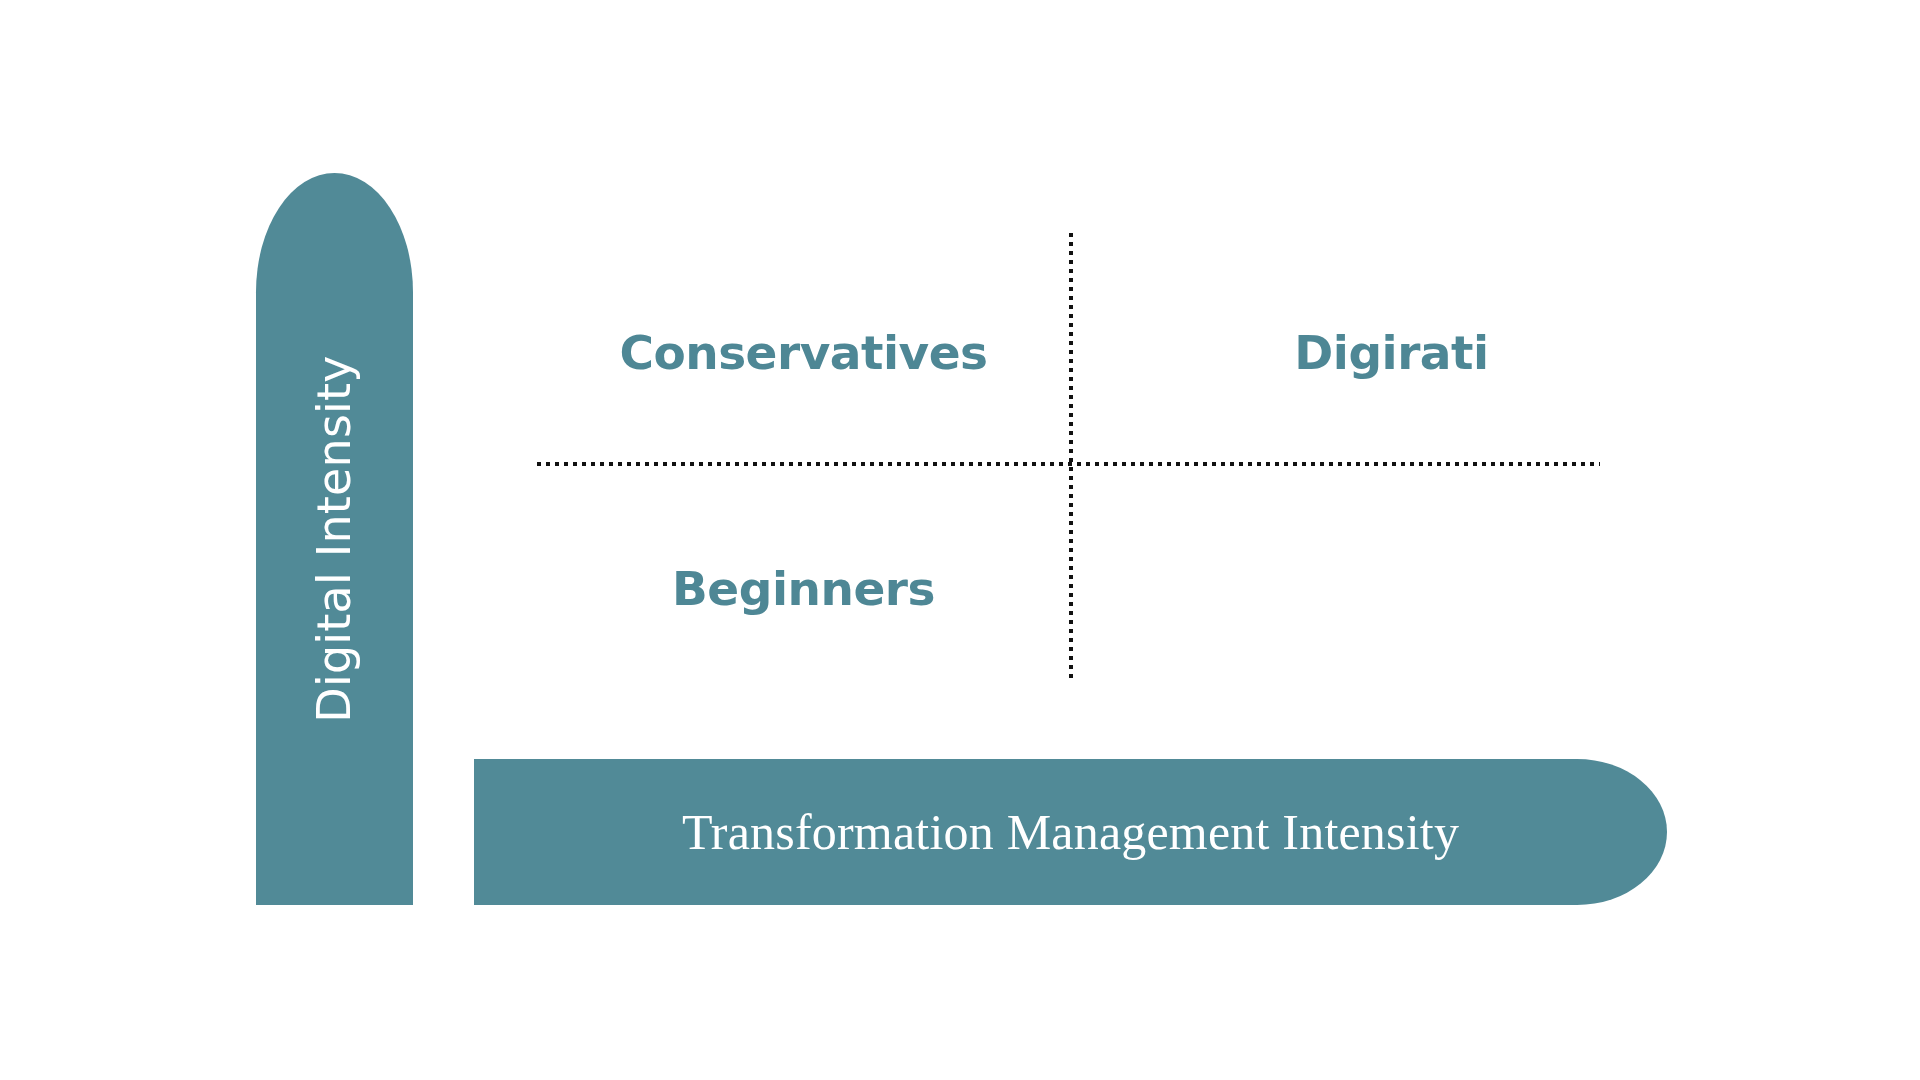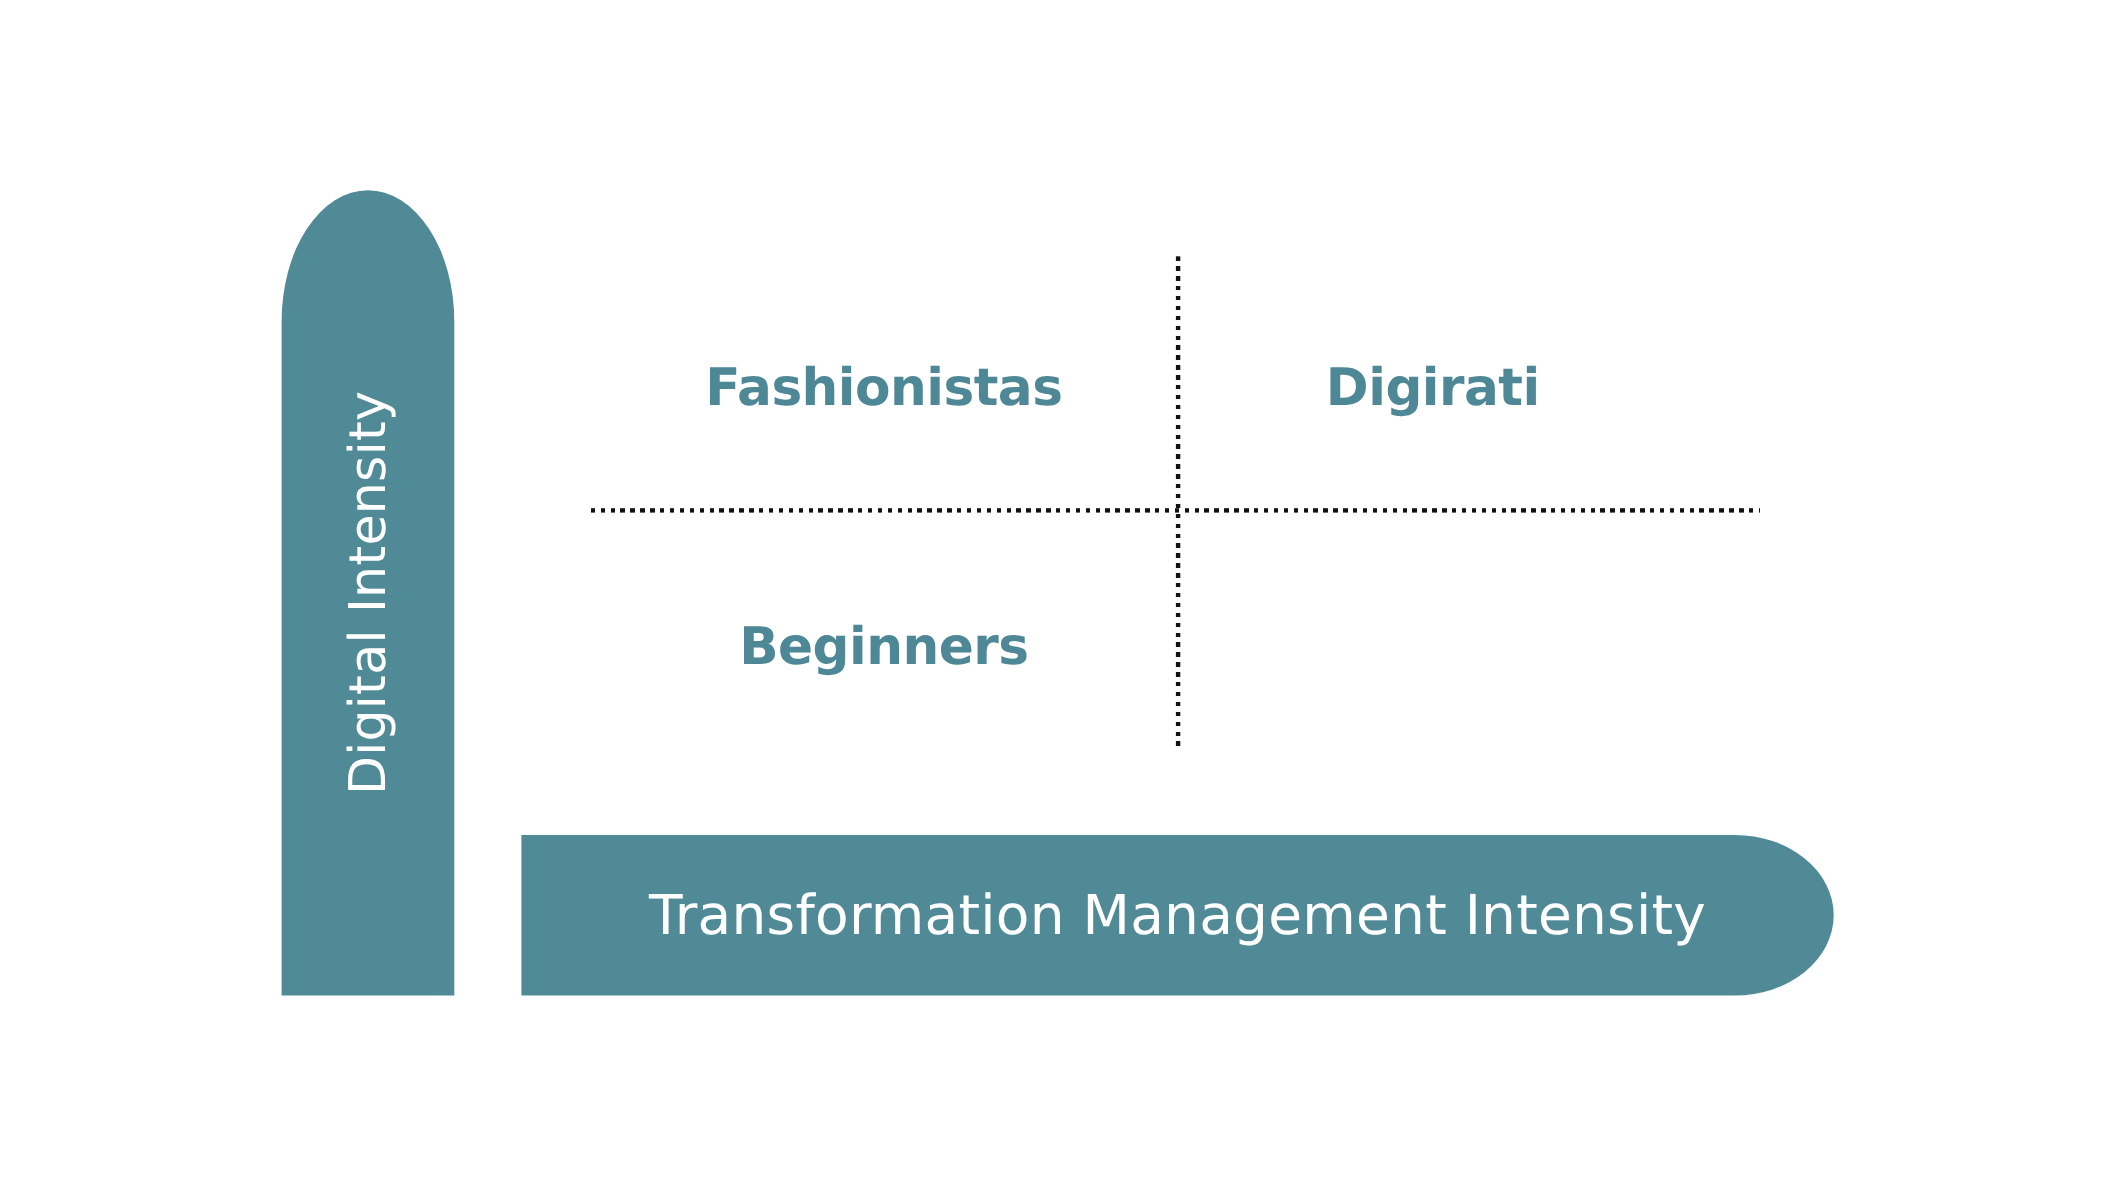--- a/index.html
+++ b/index.html
@@ -73,20 +73,21 @@
   }
 
   #x-axis-label {
     left: 474px;
     top: 759px;
     width: 1193px;
     height: 146px;
     line-height: 146px;
     text-align: center;
     font-size: 50px;
+    font-family: Liberation Serif, serif;
   }
 
   
   .divider {
     position: absolute;
     background-repeat: repeat-x;
   }
 
   #divider-horizontal {
     left: 537px;
@@ -122,38 +123,38 @@
     color: #4e8795;
     font-weight: bold;
     font-size: 47px;
     letter-spacing: -0.5px;
     white-space: nowrap;
     font-family: "DejaVu Sans", "Liberation Sans", sans-serif;
     text-align: center;
   }
 
   #quadrant-top-left    { left: 537px;  top: 325px; width: 533px; }
-  #quadrant-top-right   { left: 1039px; top: 325px; width: 527px; }
+  #quadrant-top-right   { left: 1128px; top: 325px; width: 527px; }
   #quadrant-bottom-left { left: 537px;  top: 561px; width: 533px; }
   #quadrant-bottom-right{ left: 1073px; top: 561px; width: 527px; }
 </style>
 </head>
 <body>
 
 <div id="stage">
 
   <div class="axis-bar" id="y-axis-bar"></div>
   <div class="axis-label" id="y-axis-label">Digital Intensity</div>
 
   <div class="axis-bar" id="x-axis-bar"></div>
   <div class="axis-label" id="x-axis-label">Transformation Management Intensity</div>
 
   <div class="divider" id="divider-horizontal"></div>
   <div class="divider" id="divider-vertical"></div>
 
-  <div class="quadrant-label" id="quadrant-top-left">Fashionistas</div>
+  <div class="quadrant-label" id="quadrant-top-left">Conservatives</div>
 
   <div class="quadrant-label" id="quadrant-top-right">Digirati</div>
 
   <div class="quadrant-label" id="quadrant-bottom-left">Beginners</div>
 
 
 </div>
 
 </body></html>

